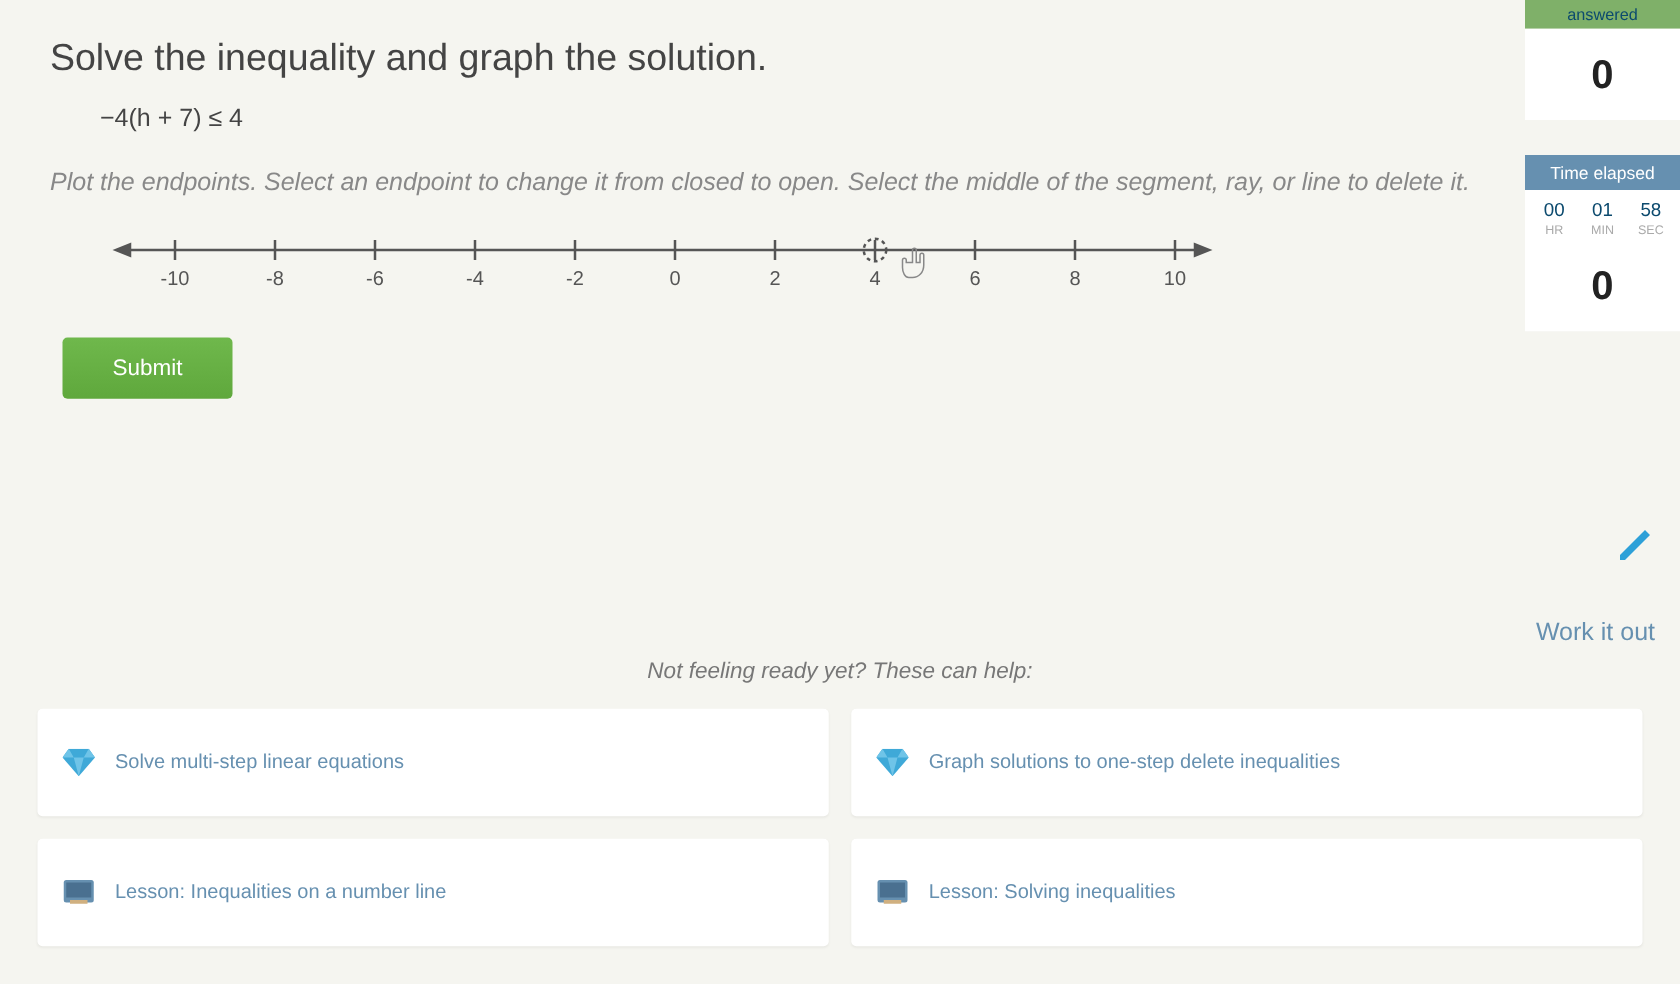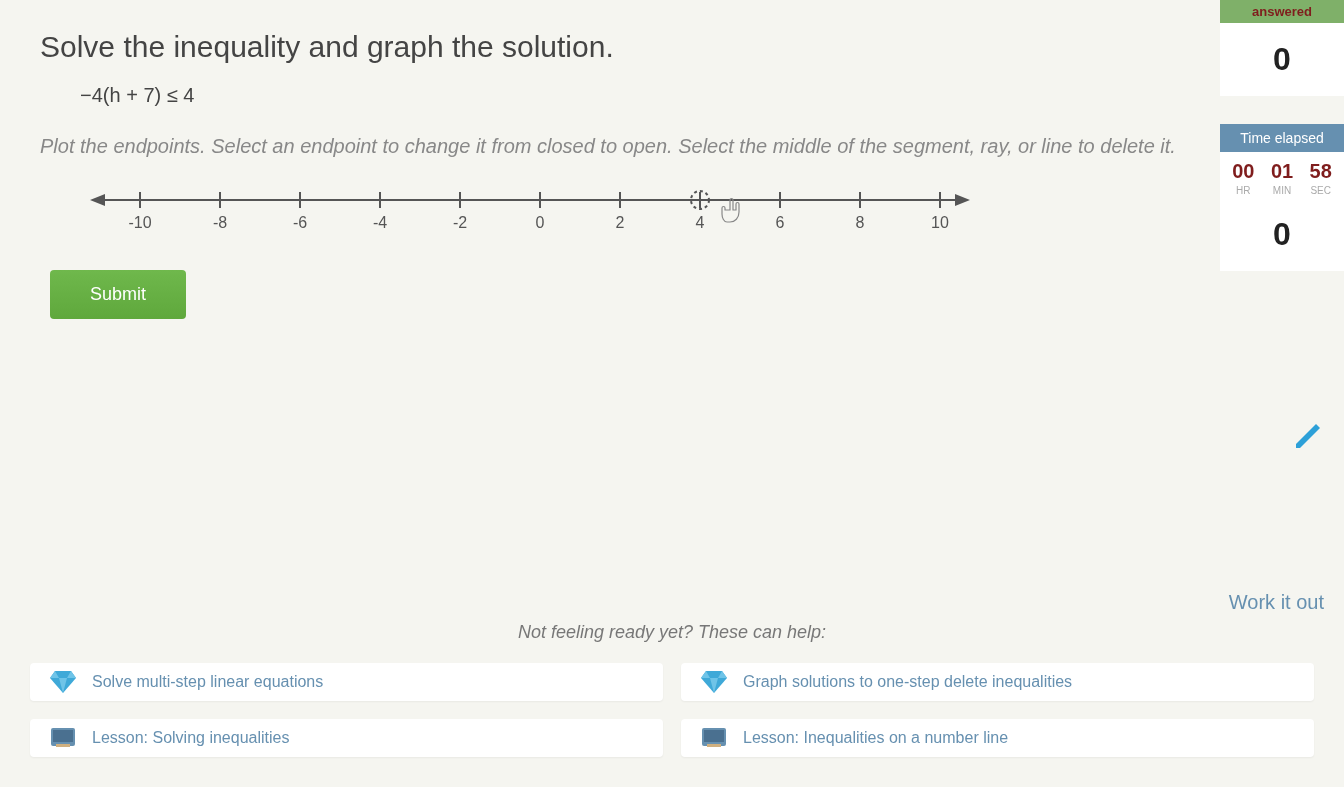--- a/index.html
+++ b/index.html
@@ -52,25 +52,24 @@
       margin-left: 10px;
     }
     .sidebar {
       position: absolute;
       right: 0;
       top: 0;
       width: 124px;
     }
     .answered-badge {
       background: #7fb069;
-      color: #7f1d1d;
+      color: #0c4a6e;
       text-align: center;
       padding: 4px 0;
       font-size: 13px;
-      font-weight: bold;
     }
     .answered-count {
       background: #fff;
       text-align: center;
       font-size: 32px;
       font-weight: bold;
       padding: 18px 0;
       color: #222;
     }
     .time-header {
@@ -84,21 +83,21 @@
     .time-boxes {
       background: #fff;
       display: flex;
       justify-content: space-around;
       padding: 8px 4px 2px;
     }
     .time-box {
       text-align: center;
       flex: 1;
     }
-    .time-val { font-size: 20px; color: #7f1d1d; font-weight: bold; }
+    .time-val { font-size: 15px; color: #0c4a6e; }
     .time-label { font-size: 10px; color: #aaa; margin-top: 2px; }
     .smartscore-header {
       background: #d9603b;
       color: #fff;
       text-align: center;
       padding: 6px 4px;
       font-size: 13px;
     }
     .smartscore-sub { font-size: 11px; }
     .smartscore-val {
@@ -139,21 +138,21 @@
     }
     .help-grid {
       display: grid;
       grid-template-columns: 1fr 1fr;
       gap: 18px;
       padding: 0 10px;
     }
     .help-card {
       background: #fff;
       border-radius: 4px;
-      padding: 8px 20px;
+      padding: 32px 20px;
       display: flex;
       align-items: center;
       gap: 16px;
       color: #6690b0;
       font-size: 16px;
       cursor: pointer;
       box-shadow: 0 1px 2px rgba(0,0,0,0.05);
     }
     .diamond-icon {
       flex-shrink: 0;
@@ -295,24 +294,24 @@
         <path d="M5,0 L9,7 L0,7 Z M21,0 L17,7 L26,7 Z M9,7 L17,7 L13,22 Z" fill="#6fc4e8"></path>
       </svg>
       <span>Graph solutions to one-step delete inequalities</span>
     </div>
     <div class="help-card">
       <svg class="lesson-icon" width="26" height="22" viewBox="0 0 26 22">
         <rect x="1" y="1" width="24" height="18" rx="2" fill="#6690b0"></rect>
         <rect x="3" y="3" width="20" height="12" fill="#4a7090"></rect>
         <rect x="6" y="17" width="14" height="3" fill="#d0b080"></rect>
       </svg>
-      <span>Lesson: Solving inequalities</span>
+      <span>Lesson: Inequalities on a number line</span>
     </div>
     <div class="help-card">
       <svg class="lesson-icon" width="26" height="22" viewBox="0 0 26 22">
         <rect x="1" y="1" width="24" height="18" rx="2" fill="#6690b0"></rect>
         <rect x="3" y="3" width="20" height="12" fill="#4a7090"></rect>
         <rect x="6" y="17" width="14" height="3" fill="#d0b080"></rect>
       </svg>
-      <span>Lesson: Inequalities on a number line</span>
+      <span>Lesson: Solving inequalities</span>
     </div>
   </div>
 </div>
 
 </body></html>

